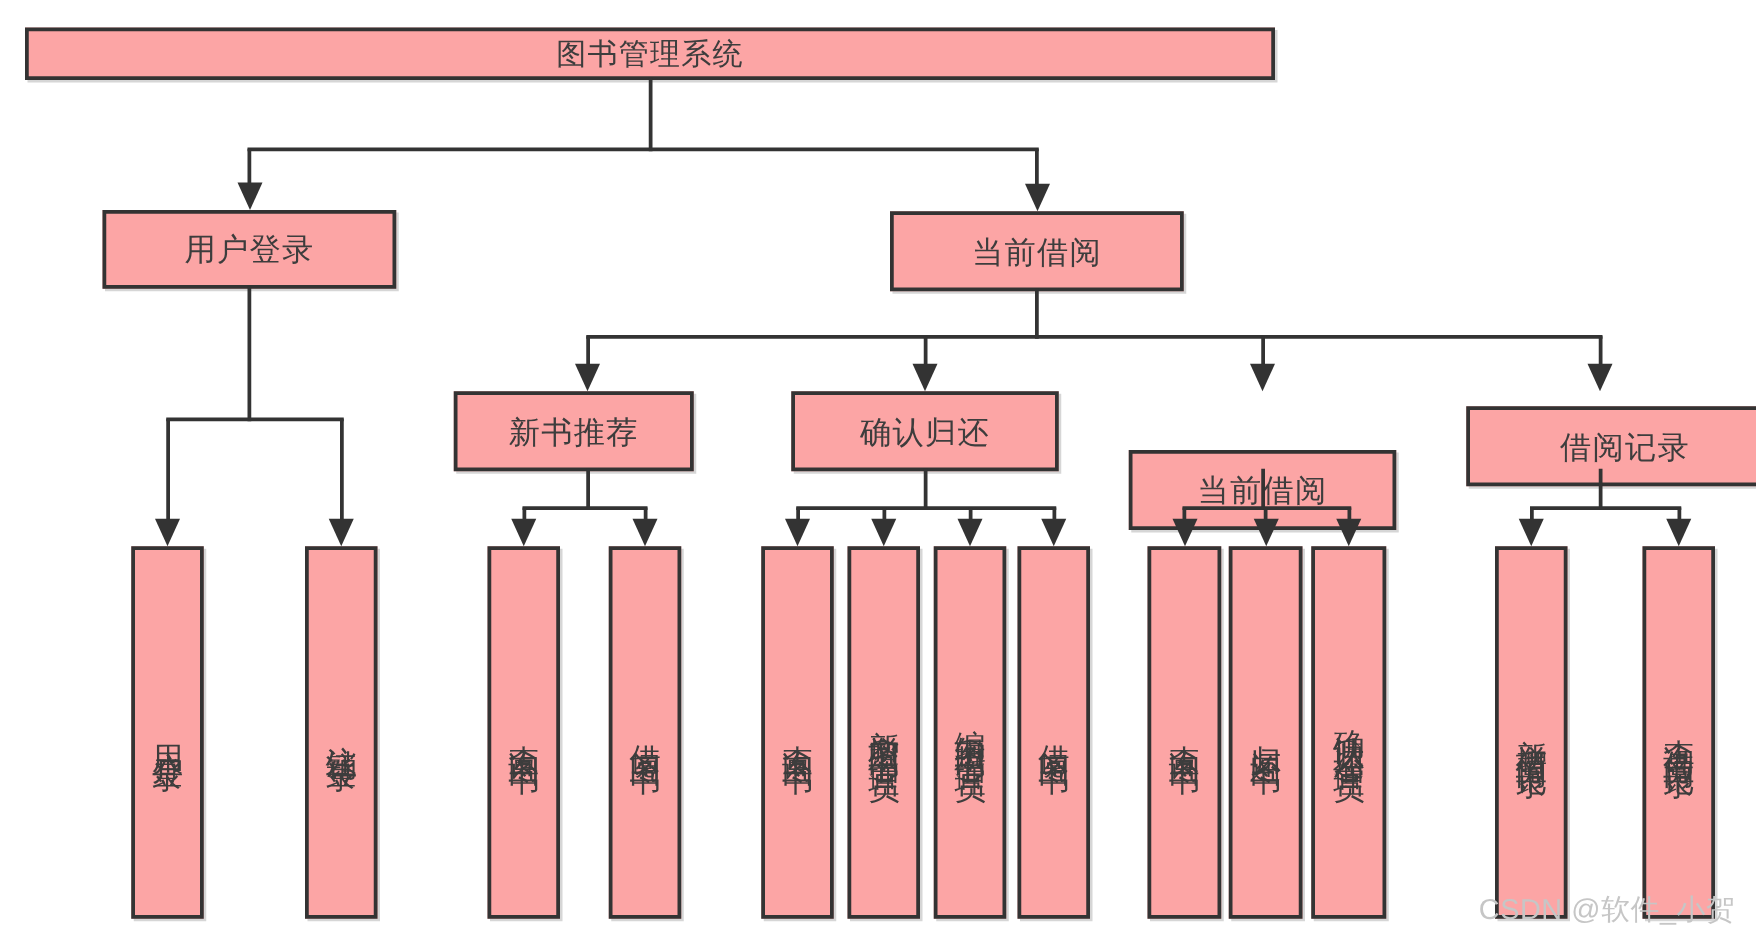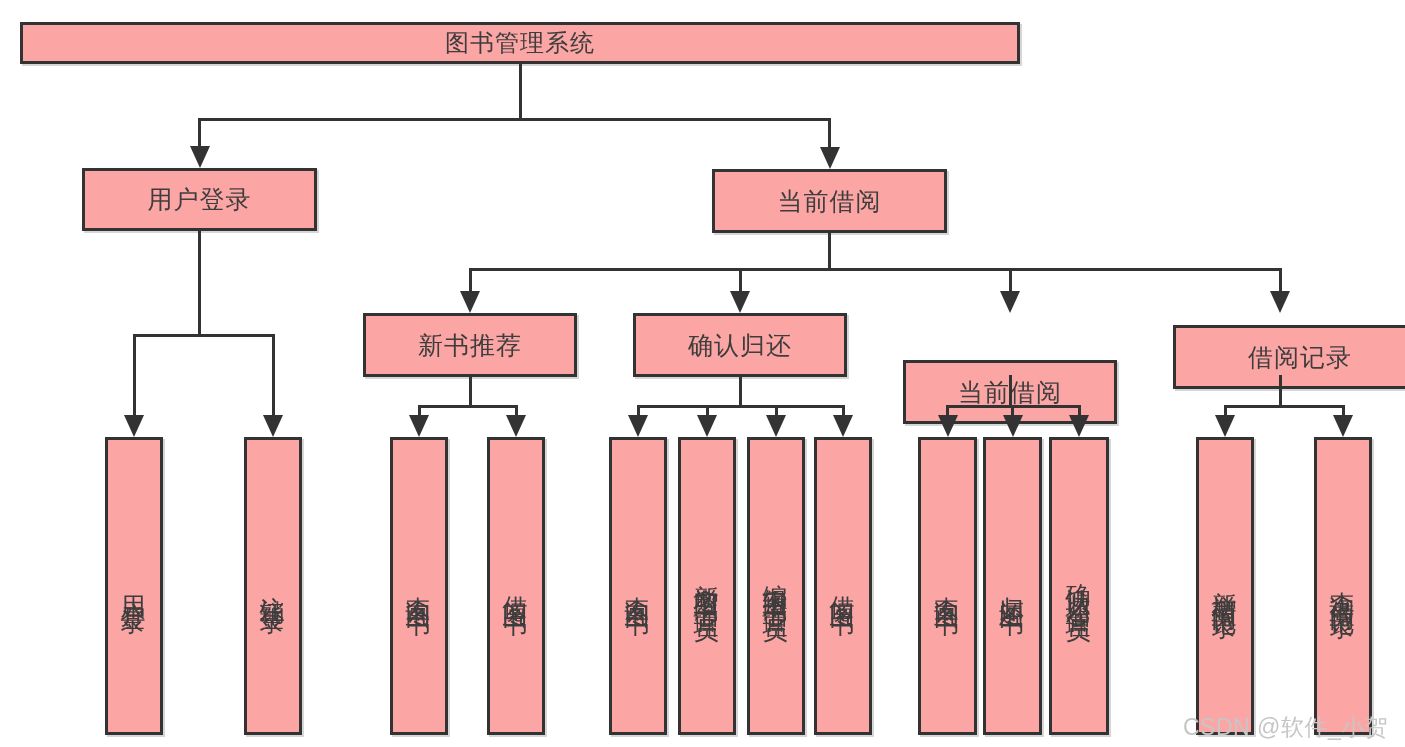--- a/index.html
+++ b/index.html
@@ -34,21 +34,21 @@
   }
 </style>
 </head>
 <body>
 
 <div class="canvas">
   <div id="diagram-layer">
       <div class="node h" style="left: 20px; top: 22px; width: 1000px; height: 42px; font-size: 24px;">图书管理系统</div>
       <div class="node h" style="left: 82px; top: 168px; width: 235px; height: 63px; font-size: 25px;">用户登录</div>
       <div class="node h" style="left: 712px; top: 169px; width: 235px; height: 64px; font-size: 25px;">当前借阅</div>
-      <div class="node h" style="left: 363px; top: 313px; width: 214px; height: 64px; font-size: 25px;">新书推荐</div>
+      <div class="node h" style="left: 363px; top: 313px; width: 192px; height: 64px; font-size: 25px;">新书推荐</div>
       <div class="node h" style="left: 633px; top: 313px; width: 214px; height: 64px; font-size: 25px;">确认归还</div>
       <div class="node h" style="left: 903px; top: 313px; width: 214px; height: 64px; font-size: 25px; margin-top: 47px;">当前借阅</div>
       <div class="node h" style="left: 1173px; top: 325px; width: 254px; height: 64px; font-size: 25px;">借阅记录</div>
       <div class="node v" style="left: 105px; top: 437px; width: 58px; height: 298px; font-size: 25px;">用户登录</div>
       <div class="node v" style="left: 244px; top: 437px; width: 58px; height: 298px; font-size: 25px;">注销登录</div>
       <div class="node v" style="left: 390px; top: 437px; width: 58px; height: 298px; font-size: 25px;">查询图书</div>
       <div class="node v" style="left: 487px; top: 437px; width: 58px; height: 298px; font-size: 25px;">借阅图书</div>
       <div class="node v" style="left: 609px; top: 437px; width: 58px; height: 298px; font-size: 25px;">查询图书</div>
       <div class="node v" style="left: 678px; top: 437px; width: 58px; height: 298px; font-size: 25px;">新增图书（管理员）</div>
       <div class="node v" style="left: 747px; top: 437px; width: 58px; height: 298px; font-size: 25px;">编辑图书（管理员）</div>

